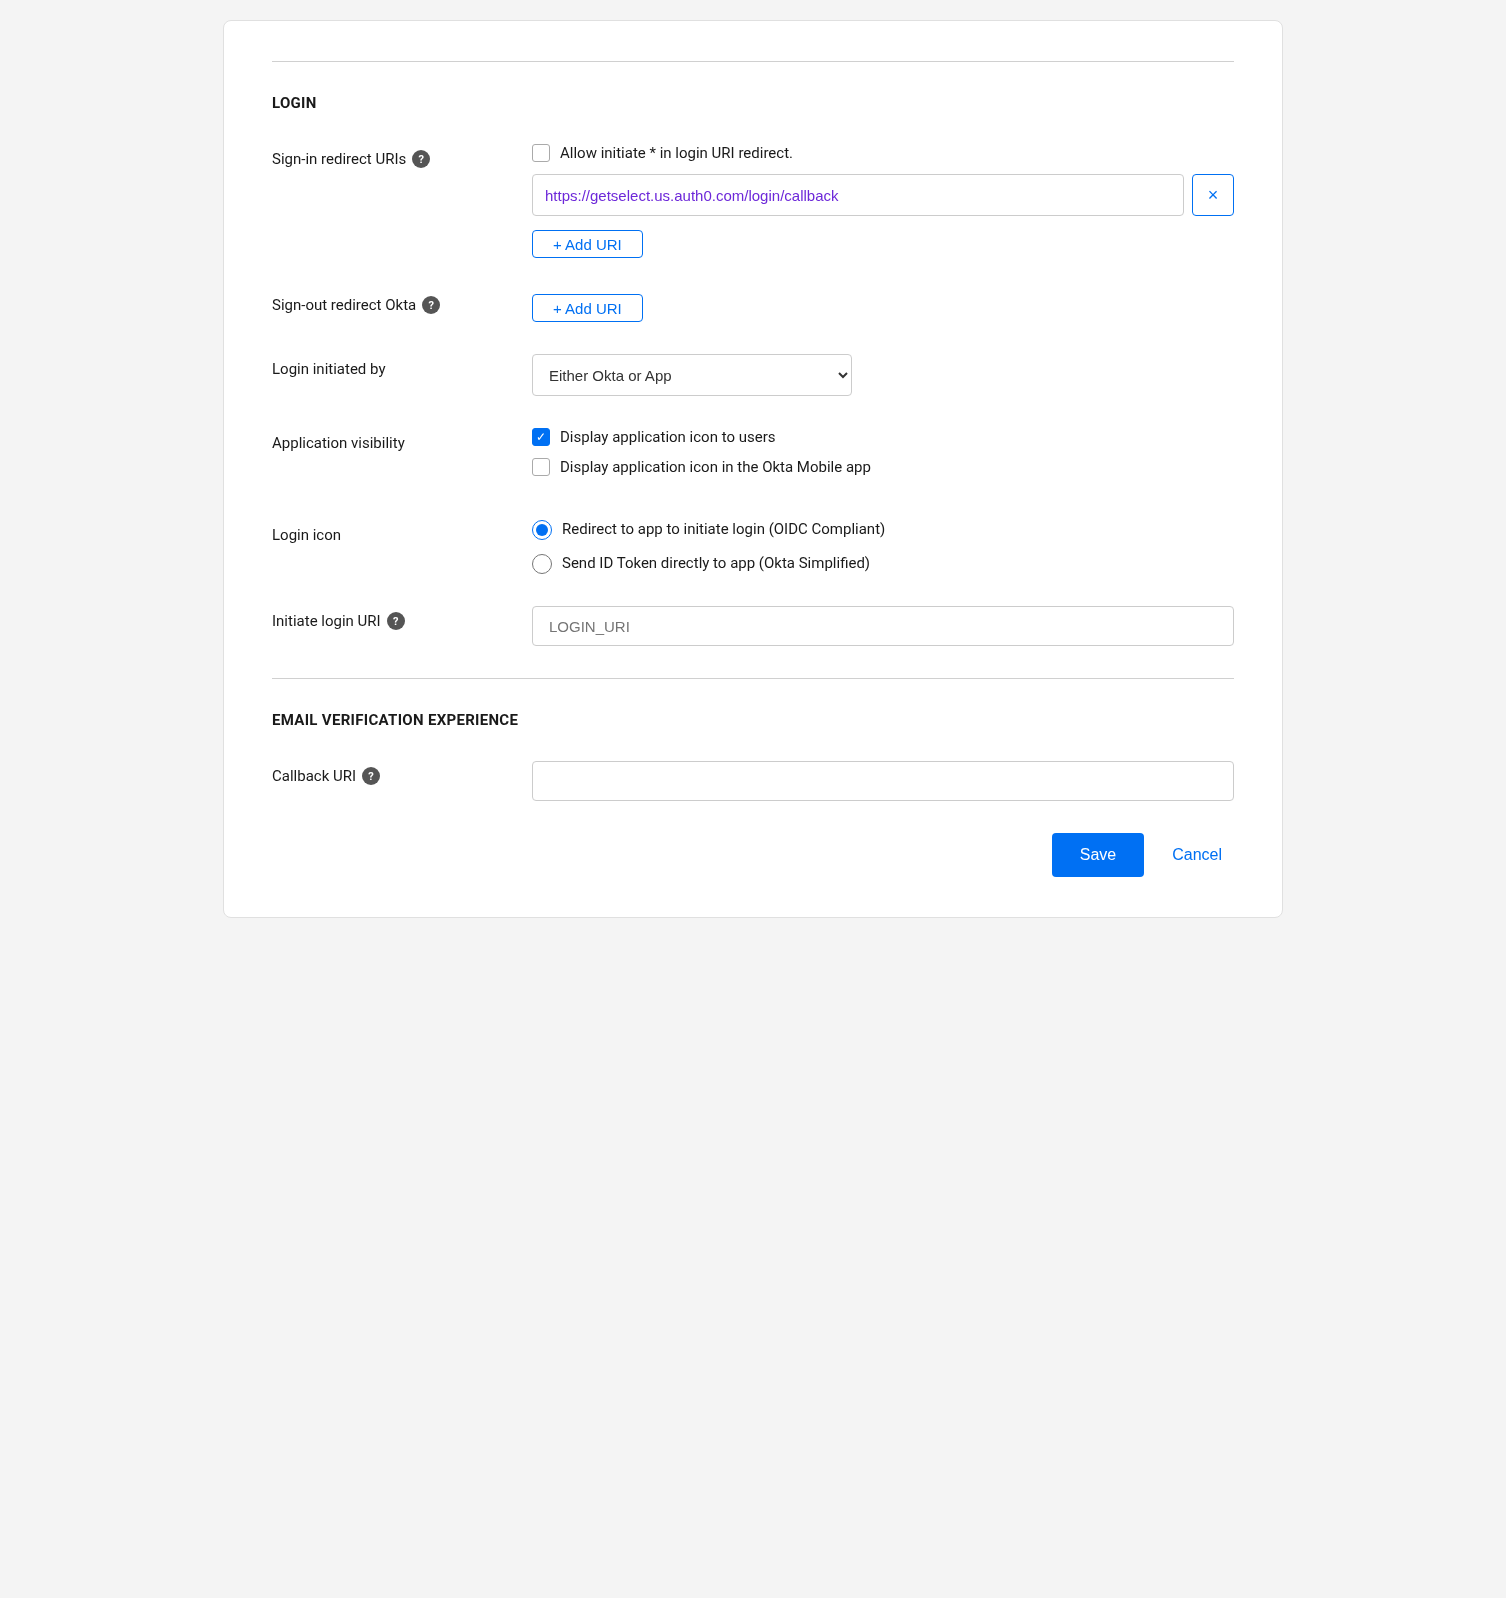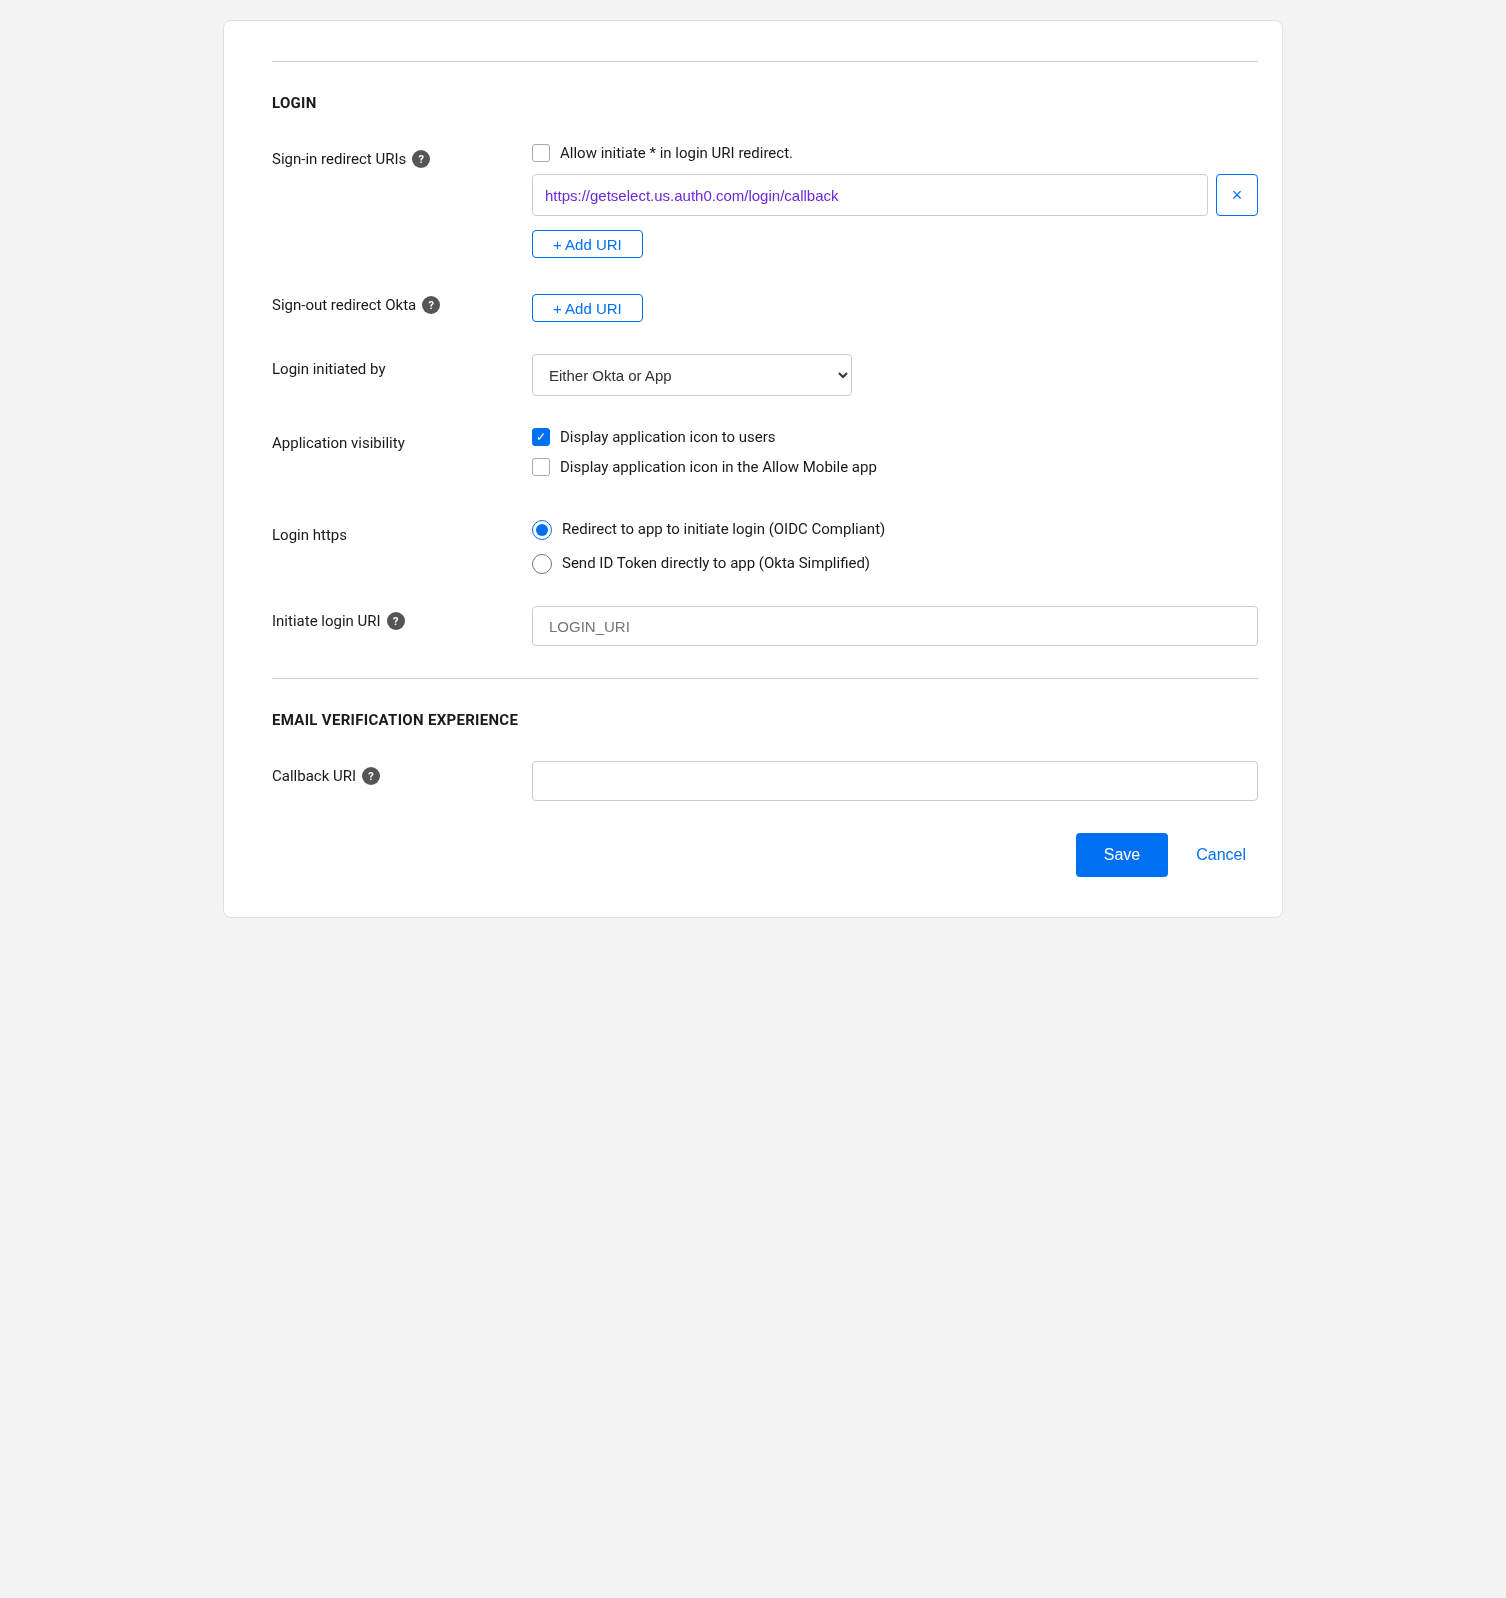--- a/index.html
+++ b/index.html
@@ -17,21 +17,21 @@
       min-height: 100vh;
       padding: 20px;
     }
 
     .card {
       background: #ffffff;
       border-radius: 8px;
       border: 1px solid #e0e0e0;
       width: 100%;
       max-width: 1060px;
-      padding: 40px 24px 40px 48px;
+      padding: 40px 48px 40px 48px;
     }
 
     .section-divider {
       border: none;
       border-top: 1px solid #d0d0d0;
       margin-bottom: 32px;
     }
 
     .section-title {
       font-size: 15px;
@@ -314,28 +314,28 @@
     <div class="form-label-col">
       <span class="form-label">Application visibility</span>
     </div>
     <div class="form-control-col">
       <div class="checkbox-row">
         <input type="checkbox" id="vis-cb-1" checked="" style="">
         <label for="vis-cb-1">Display application icon to users</label>
       </div>
       <div class="checkbox-row">
         <input type="checkbox" id="vis-cb-2" style="">
-        <label for="vis-cb-2">Display application icon in the Allow Mobile app</label>
-      </div>
-    </div>
-  </div>
-
-  <div class="form-row">
-    <div class="form-label-col">
-      <span class="form-label">Login https</span>
+        <label for="vis-cb-2">Display application icon in the Okta Mobile app</label>
+      </div>
+    </div>
+  </div>
+
+  <div class="form-row">
+    <div class="form-label-col">
+      <span class="form-label">Login icon</span>
     </div>
     <div class="form-control-col">
       <div class="radio-group">
         <div class="radio-row">
           <input type="radio" id="flow-r-1" name="login-flow" checked="" style="">
           <label for="flow-r-1">Redirect to app to initiate login (OIDC Compliant)</label>
         </div>
         <div class="radio-row">
           <input type="radio" id="flow-r-2" name="login-flow" style="">
           <label for="flow-r-2">Send ID Token directly to app (Okta Simplified)</label>

